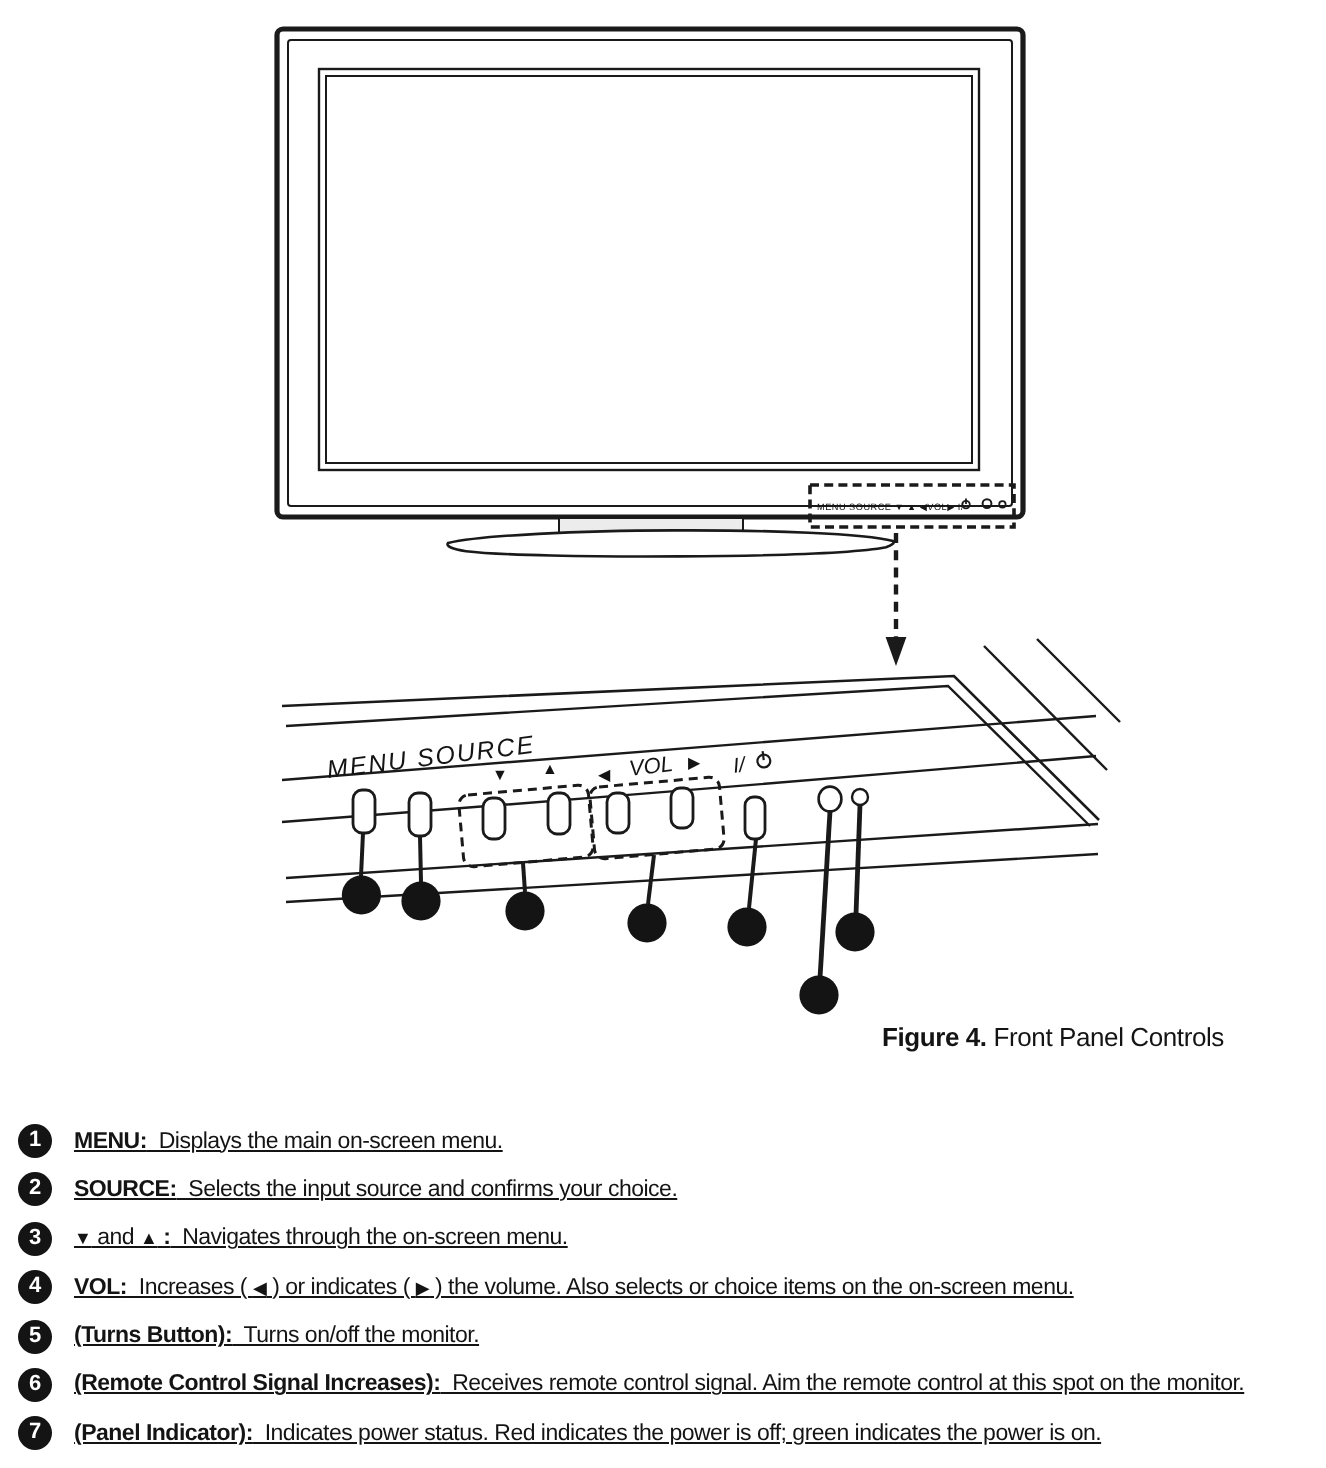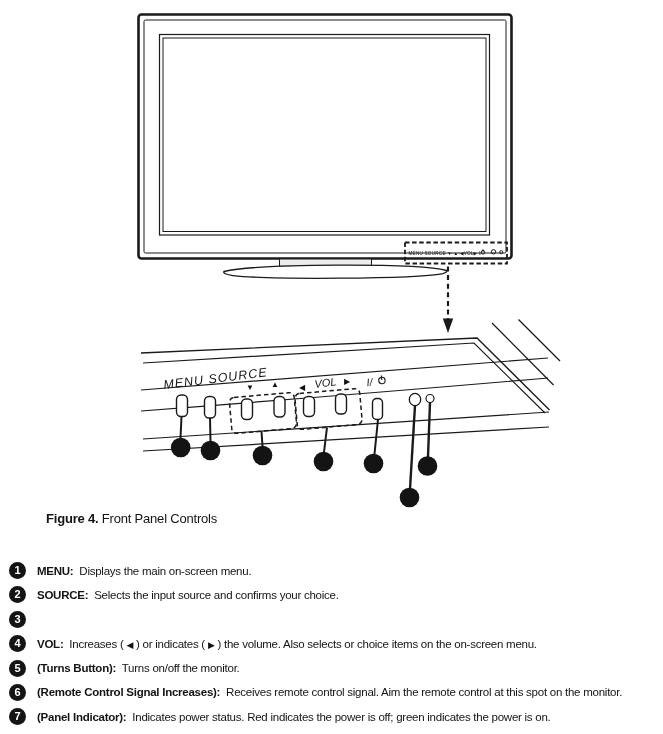--- a/index.html
+++ b/index.html
@@ -6,31 +6,31 @@
   #page{
     position:relative;width:663px;height:734px;background:#ffffff;overflow:hidden;
     font-family:"Liberation Sans","DejaVu Sans",sans-serif;color:#141414;
   }
   svg{position:absolute;top:0;left:0;}
   svg text{fill:#141414;}
   .ln{stroke:#1a1a1a;fill:none;}
   .fillw{fill:#ffffff;stroke:#1a1a1a;}
   .caption{
     position:absolute;top:511px;left:0;width:612px;box-sizing:border-box;
-    padding-left:46px;text-align:left;font-size:13px;letter-spacing:-0.2px;
+    padding-left:46px;text-align:right;font-size:13px;letter-spacing:-0.2px;
   }
   .caption b{font-weight:bold;}
   .desc-list{position:absolute;top:562px;left:9px;right:0;}
   .desc-row{display:flex;align-items:flex-start;height:24.4px;}
   .num-badge{
     width:17px;height:17px;border-radius:50%;background:#141414;color:#fff;
     font-weight:bold;font-size:11px;line-height:17px;text-align:center;
     flex:none;margin-right:11px;
   }
-  .desc-text{font-size:11.5px;letter-spacing:-0.25px;white-space:nowrap;padding-top:1.5px;line-height:15px;}
+  .desc-text{font-size:11.5px;letter-spacing:-0.25px;white-space:nowrap;padding-top:1.5px;line-height:15px;text-decoration:underline;}
   .desc-text .bold{font-weight:bold;}
   .desc-text .tri{font-size:9px;}
 </style>
 </head>
 <body>
 
 <div id="page">
 
   <svg width="663" height="552" viewBox="0 0 663 552">
 
@@ -137,20 +137,21 @@
       <div class="desc-row">
         <span class="num-badge">1</span>
         <span class="desc-text"><span class="bold">MENU:</span><span>&nbsp; Displays the main on-screen menu.</span></span>
       </div>
       <div class="desc-row">
         <span class="num-badge">2</span>
         <span class="desc-text"><span class="bold">SOURCE:</span><span>&nbsp; Selects the input source and confirms your choice.</span></span>
       </div>
       <div class="desc-row">
         <span class="num-badge">3</span>
+        <span class="desc-text"><span class="tri">▼</span><span> and </span><span class="tri">▲</span><span class="bold"> :</span><span>&nbsp; Navigates through the on-screen menu.</span></span>
       </div>
       <div class="desc-row">
         <span class="num-badge">4</span>
         <span class="desc-text"><span class="bold">VOL:</span><span>&nbsp; Increases ( </span><span class="tri">◀</span><span> ) or indicates ( </span><span class="tri">▶</span><span> ) the volume. Also selects or choice items on the on-screen menu.</span></span>
       </div>
       <div class="desc-row">
         <span class="num-badge">5</span>
         <span class="desc-text"><span class="bold">(Turns Button):</span><span>&nbsp; Turns on/off the monitor.</span></span>
       </div>
       <div class="desc-row">

